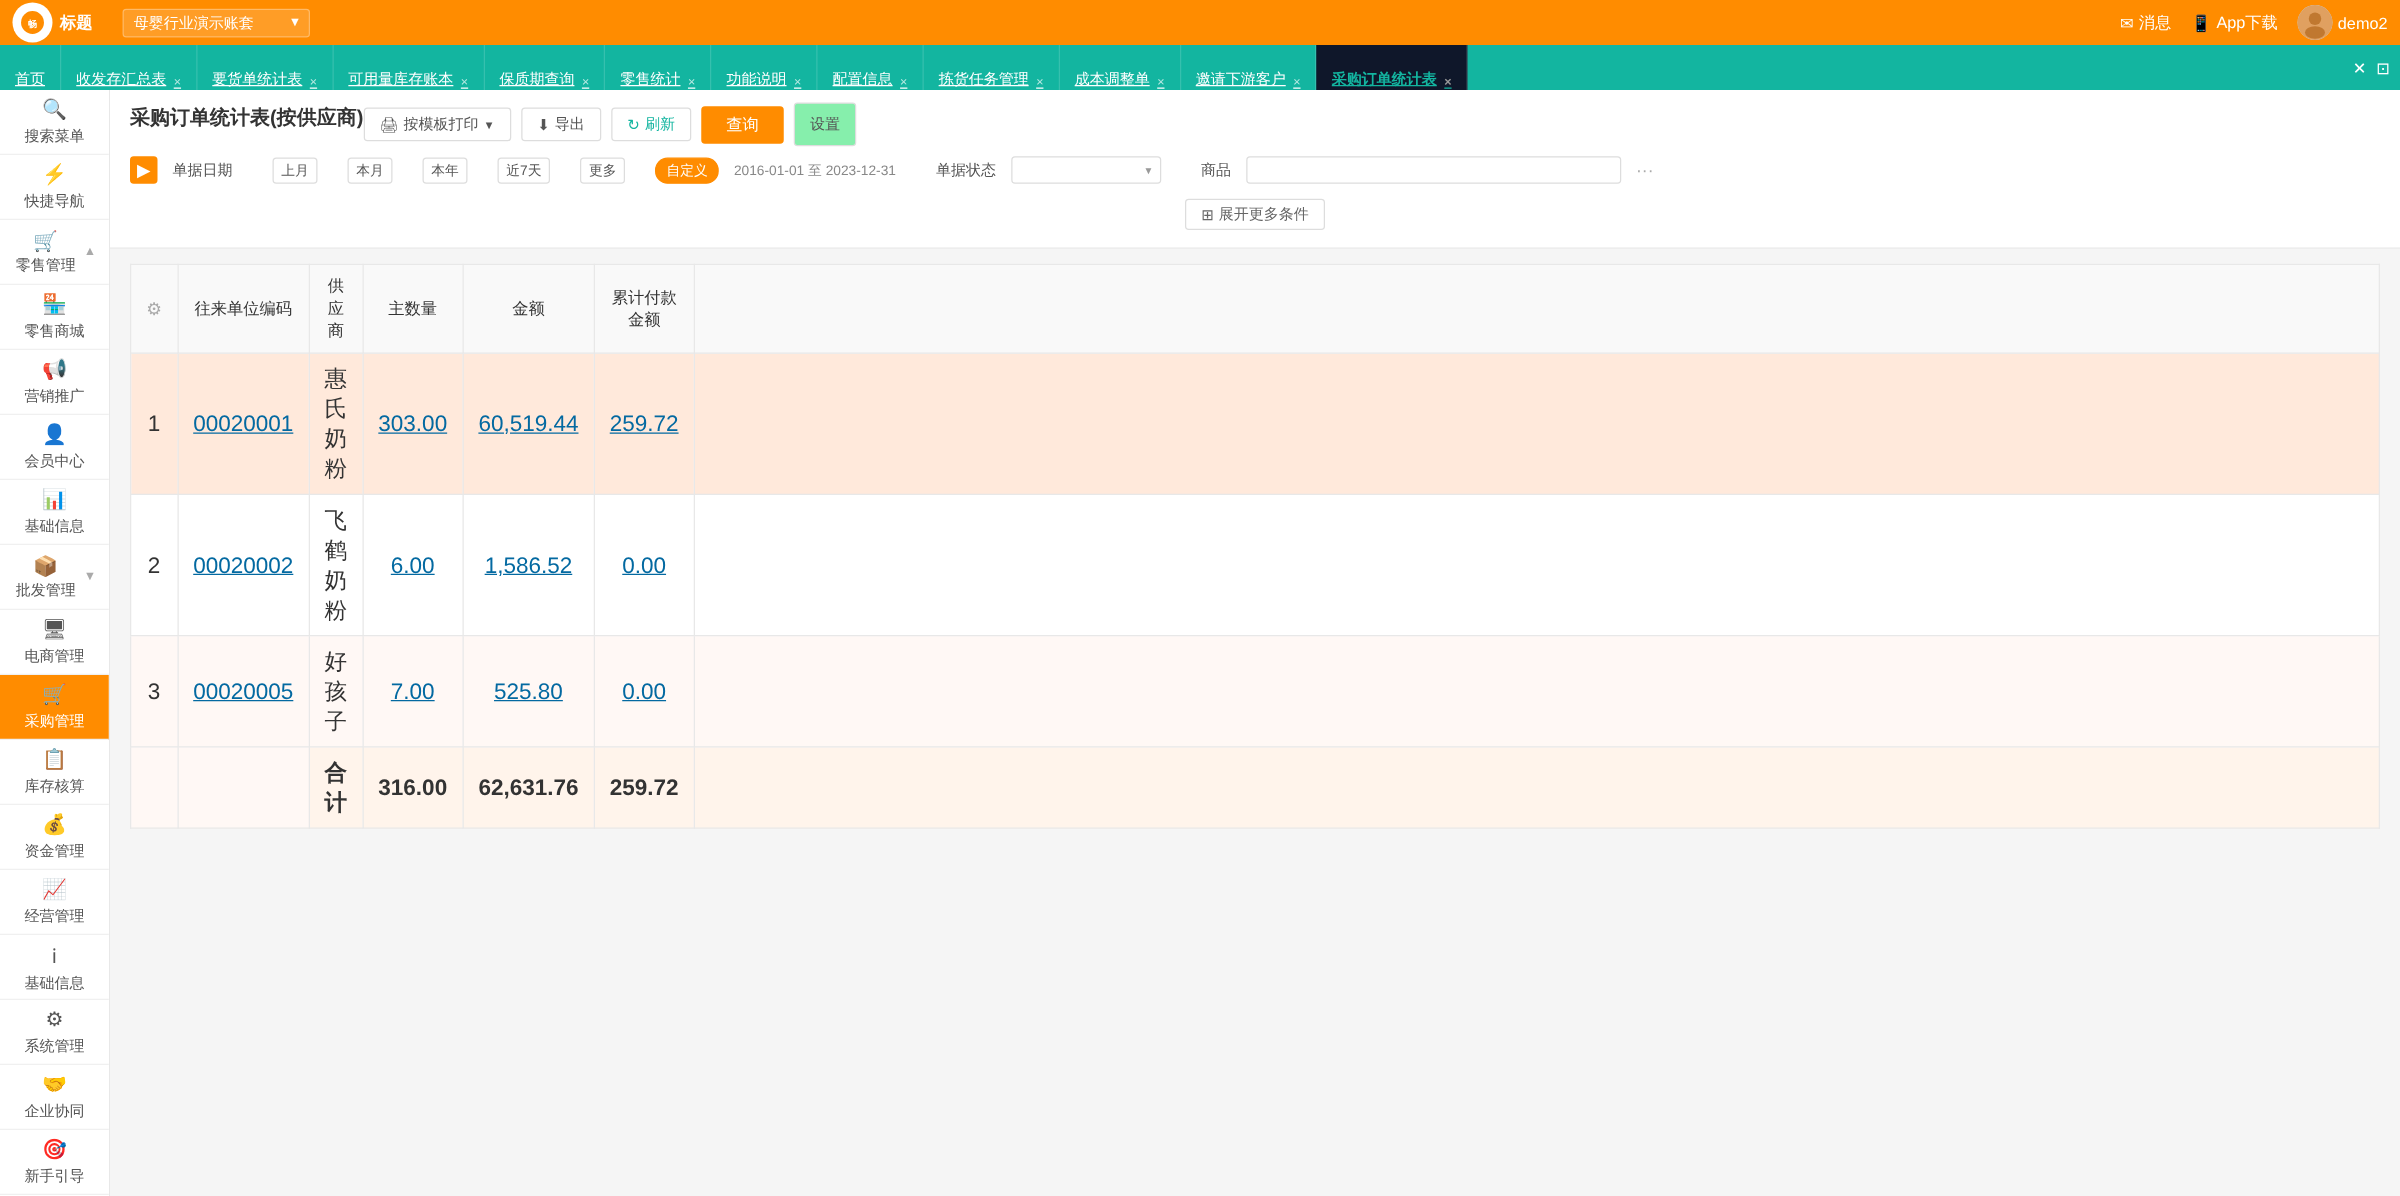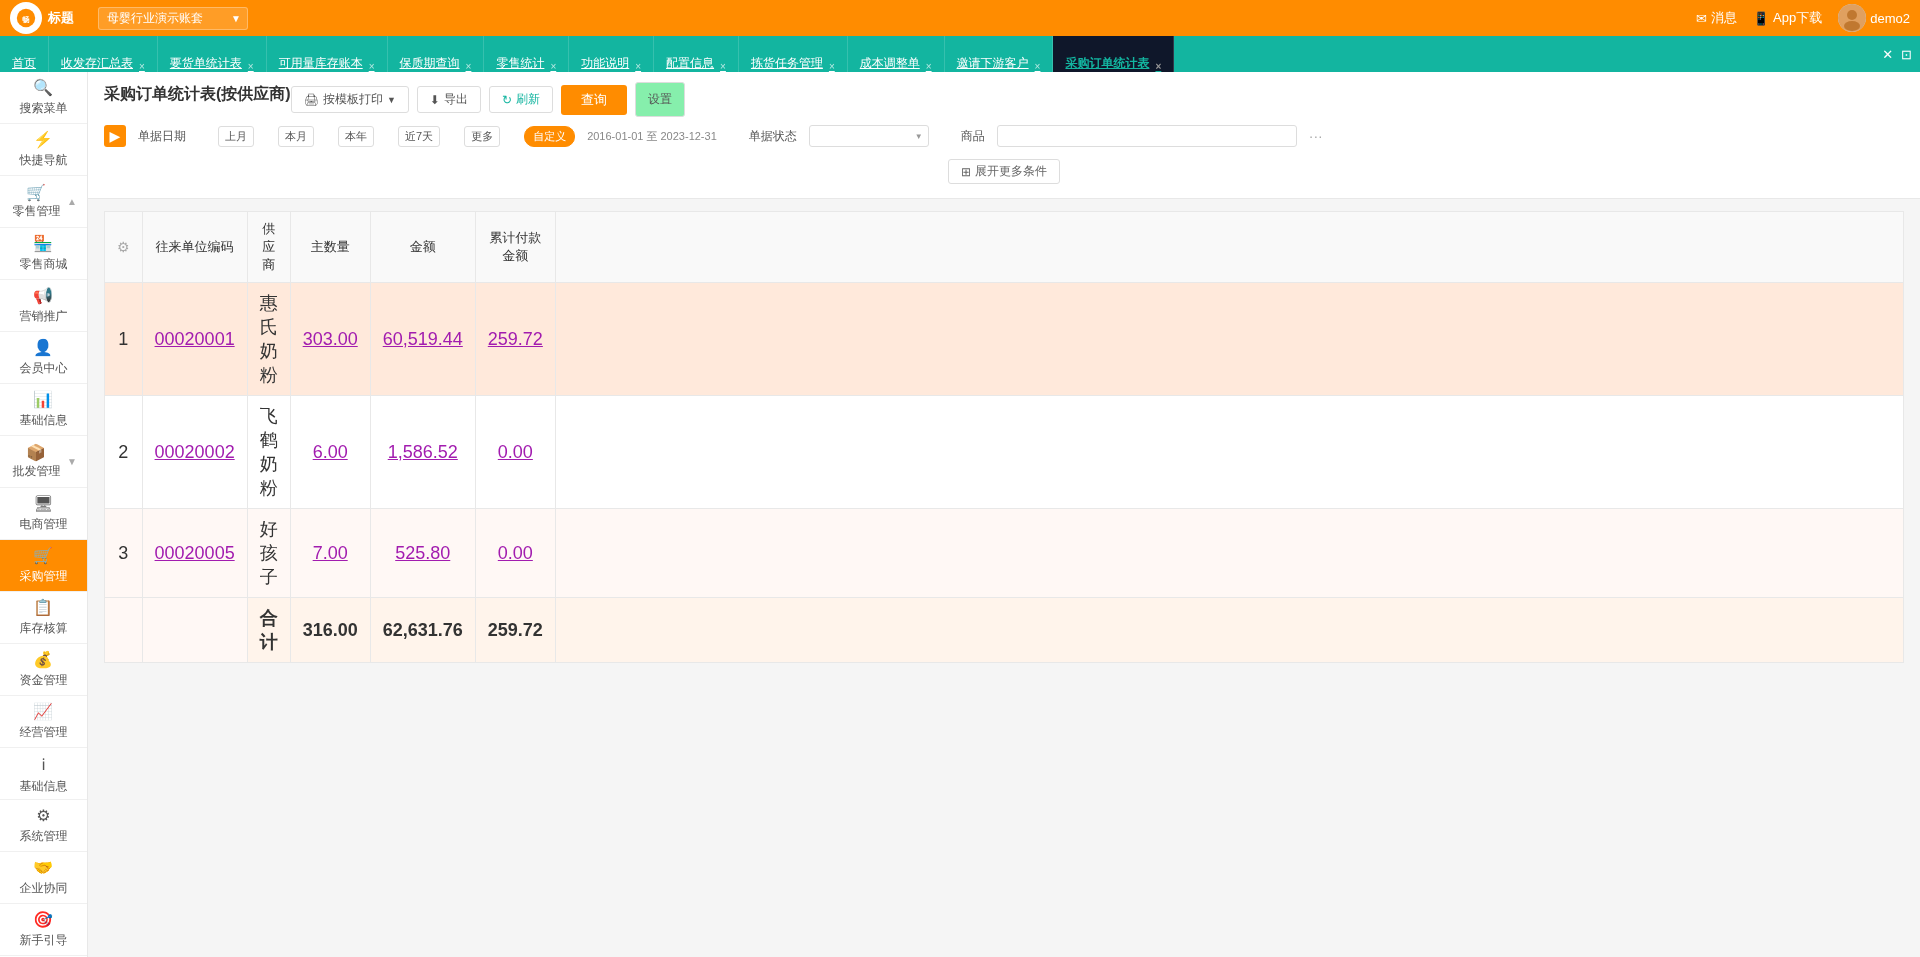--- a/index.html
+++ b/index.html
@@ -55,21 +55,21 @@
     .btn-export { background: white; border: 1px solid #ddd; color: #555; padding: 4px 12px; border-radius: 3px; cursor: pointer; font-size: 12px; display: flex; align-items: center; gap: 4px; }
     .btn-refresh { background: white; border: 1px solid #ddd; color: #13b5a0; padding: 4px 12px; border-radius: 3px; cursor: pointer; font-size: 12px; display: flex; align-items: center; gap: 4px; }
     .btn-query { background: #ff8c00; border: none; color: white; padding: 6px 20px; border-radius: 3px; cursor: pointer; font-size: 13px; }
     .btn-settings { background: #86efac; border: 1px solid #ddd; color: #555; padding: 8px 12px; border-radius: 3px; cursor: pointer; font-size: 12px; }
     .data-table { width: 100%; border-collapse: collapse; background: white; }
     .data-table th { background: #f9f9f9; border: 1px solid #e8e8e8; padding: 8px 12px; text-align: center; font-weight: normal; color: #333; font-size: 13px; }
     .data-table td { border: 1px solid #e8e8e8; padding: 8px 12px; text-align: center; color: #333; font-size: 18px; }
     .data-table tr:nth-child(odd) td { background: #fff8f5; }
     .data-table tr:nth-child(even) td { background: white; }
     .data-table tr.selected td { background: #ffe9db; }
-    .data-table td.link { color: #a21caf; text-decoration: underline; cursor: pointer; }
+    .data-table td.link { color: #0369a1; text-decoration: underline; cursor: pointer; }
     .data-table .col-num { width: 50px; }
     .data-table .col-code { width: 130px; }
     .data-table .col-supplier { width: 200px; }
     .data-table .col-qty { width: 120px; }
     .data-table .col-amount { width: 140px; }
     .data-table .col-paid { width: 160px; }
     .settings-icon { color: #aaa; font-size: 14px; }
     .table-section { flex: 1; overflow-y: auto; background: #f5f5f5; padding: 12px 16px; }
 
     .header-actions { display: flex; gap: 8px; align-items: center; }

